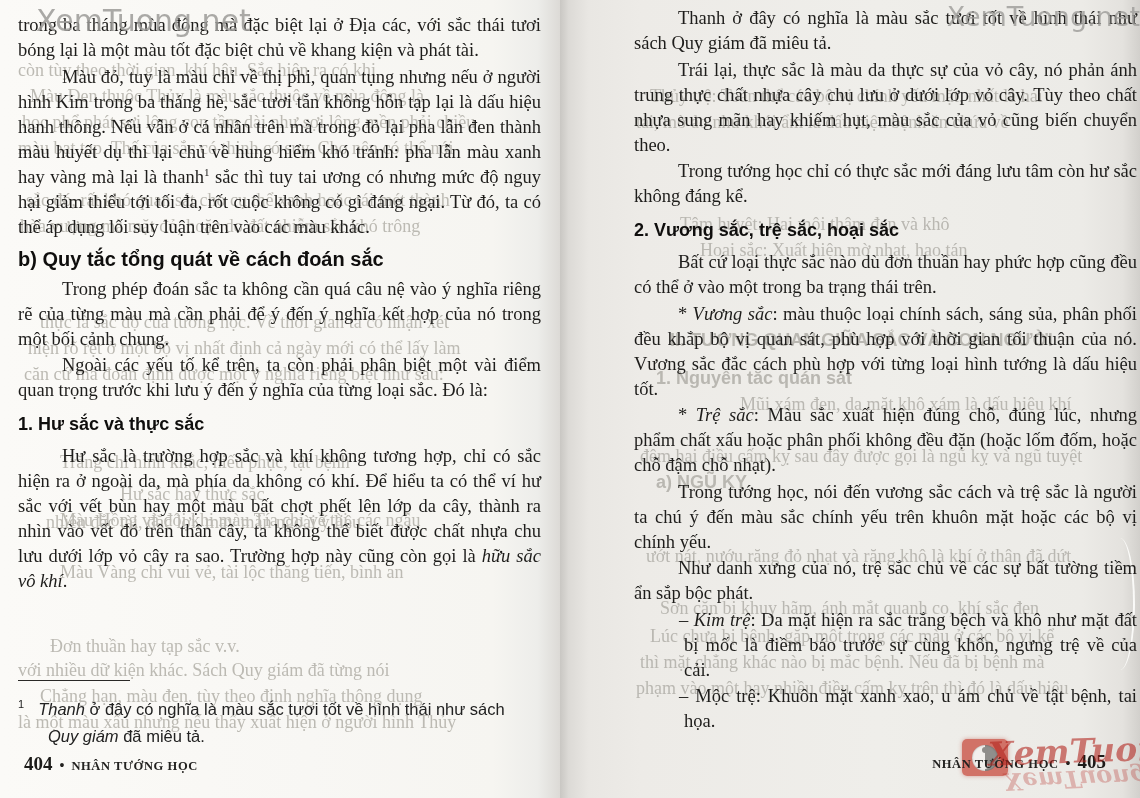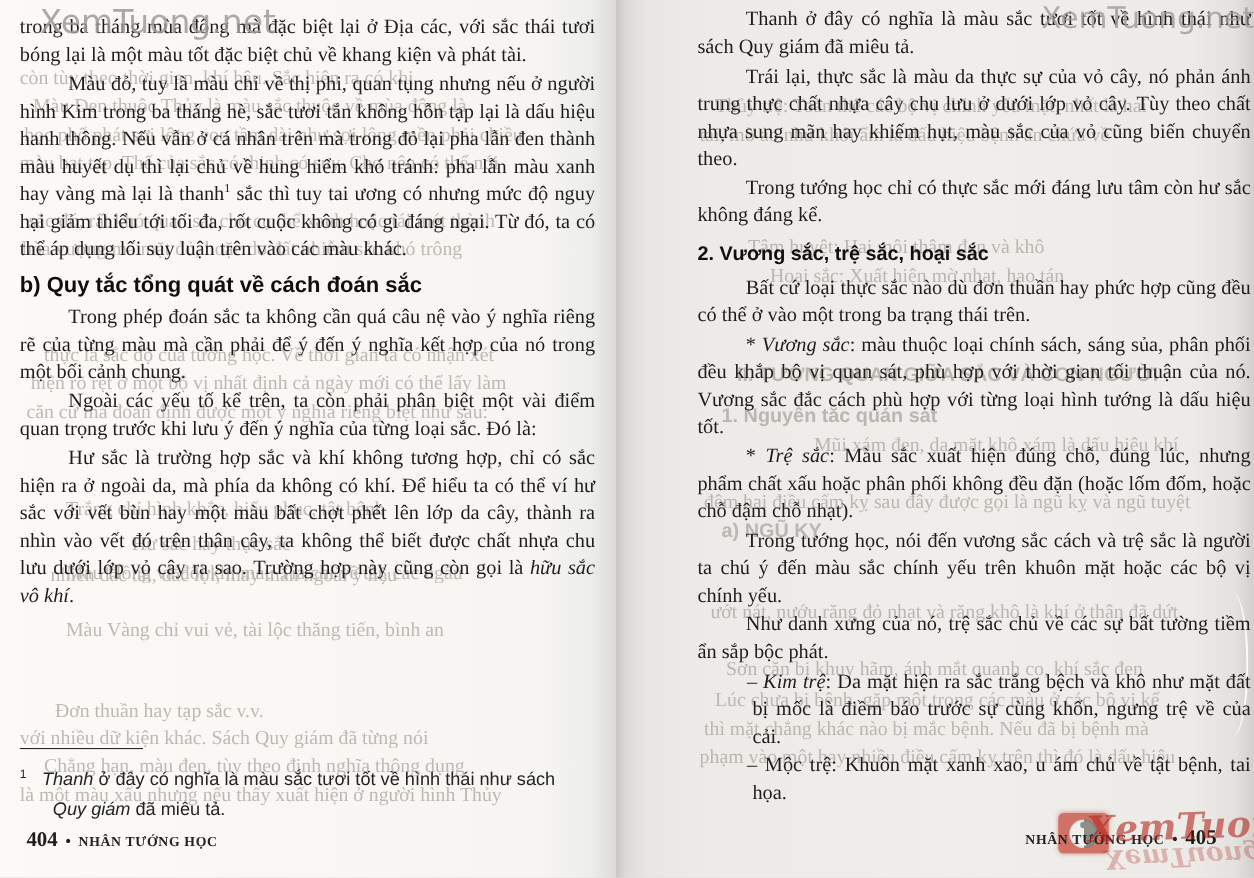--- a/index.html
+++ b/index.html
@@ -92,20 +92,21 @@
         <span class="ghost" style="left: 40px; top: 686px;">Chẳng hạn, màu đen, tùy theo định nghĩa thông dụng</span>
         <span class="ghost" style="left: 18px; top: 712px;">là một màu xấu nhưng nếu thấy xuất hiện ở người hình Thủy</span>
       </div>
     <div class="wm wm-tl">XemTuong.net</div>
     <div class="text-col" id="left-col">
         <p class="para"><span>trong ba tháng mùa đông mà đặc biệt lại ở Địa các, với sắc thái tươi bóng lại là một màu tốt đặc biệt chủ về khang kiện và phát tài.</span></p>
         <p class="para indent"><span>Màu đỏ, tuy là màu chỉ về thị phi, quan tụng nhưng nếu ở người hình Kim trong ba tháng hè, sắc tươi tắn không hỗn tạp lại là dấu hiệu hanh thông. Nếu vẫn ở cá nhân trên mà trong đỏ lại pha lẫn đen thành màu huyết dụ thì lại chủ về hung hiểm khó tránh: pha lẫn màu xanh hay vàng mà lại là thanh</span><sup>1</sup><span> sắc thì tuy tai ương có nhưng mức độ nguy hại giảm thiểu tới tối đa, rốt cuộc không có gì đáng ngại. Từ đó, ta có thể áp dụng lối suy luận trên vào các màu khác.</span></p>
         <div class="sec-heading">b) Quy tắc tổng quát về cách đoán sắc</div>
         <p class="para indent"><span>Trong phép đoán sắc ta không cần quá câu nệ vào ý nghĩa riêng rẽ của từng màu mà cần phải để ý đến ý nghĩa kết hợp của nó trong một bối cảnh chung.</span></p>
         <p class="para indent"><span>Ngoài các yếu tố kể trên, ta còn phải phân biệt một vài điểm quan trọng trước khi lưu ý đến ý nghĩa của từng loại sắc. Đó là:</span></p>
+        <div class="num-heading">1. Hư sắc và thực sắc</div>
         <p class="para indent"><span>Hư sắc là trường hợp sắc và khí không tương hợp, chỉ có sắc hiện ra ở ngoài da, mà phía da không có khí. Để hiểu ta có thể ví hư sắc với vết bùn hay một màu bất chợt phết lên lớp da cây, thành ra nhìn vào vết đó trên thân cây, ta không thể biết được chất nhựa chu lưu dưới lớp vỏ cây ra sao. Trường hợp này cũng còn gọi là </span><i>hữu sắc vô khí</i><span>.</span></p>
       </div>
     <div class="footnote-block">
       <div class="footnote-rule"></div>
       <p class="footnote" id="footnote-text"><sup>1</sup><i>Thanh</i><span> ở đây có nghĩa là màu sắc tươi tốt về hình thái như sách </span><i>Quy giám</i><span> đã miêu tả.</span></p>
     </div>
     <div class="footer footer-left">
       <span class="pg-num">404</span>
       <span class="bullet">•</span>
       <span class="bk-title">NHÂN TƯỚNG HỌC</span>

